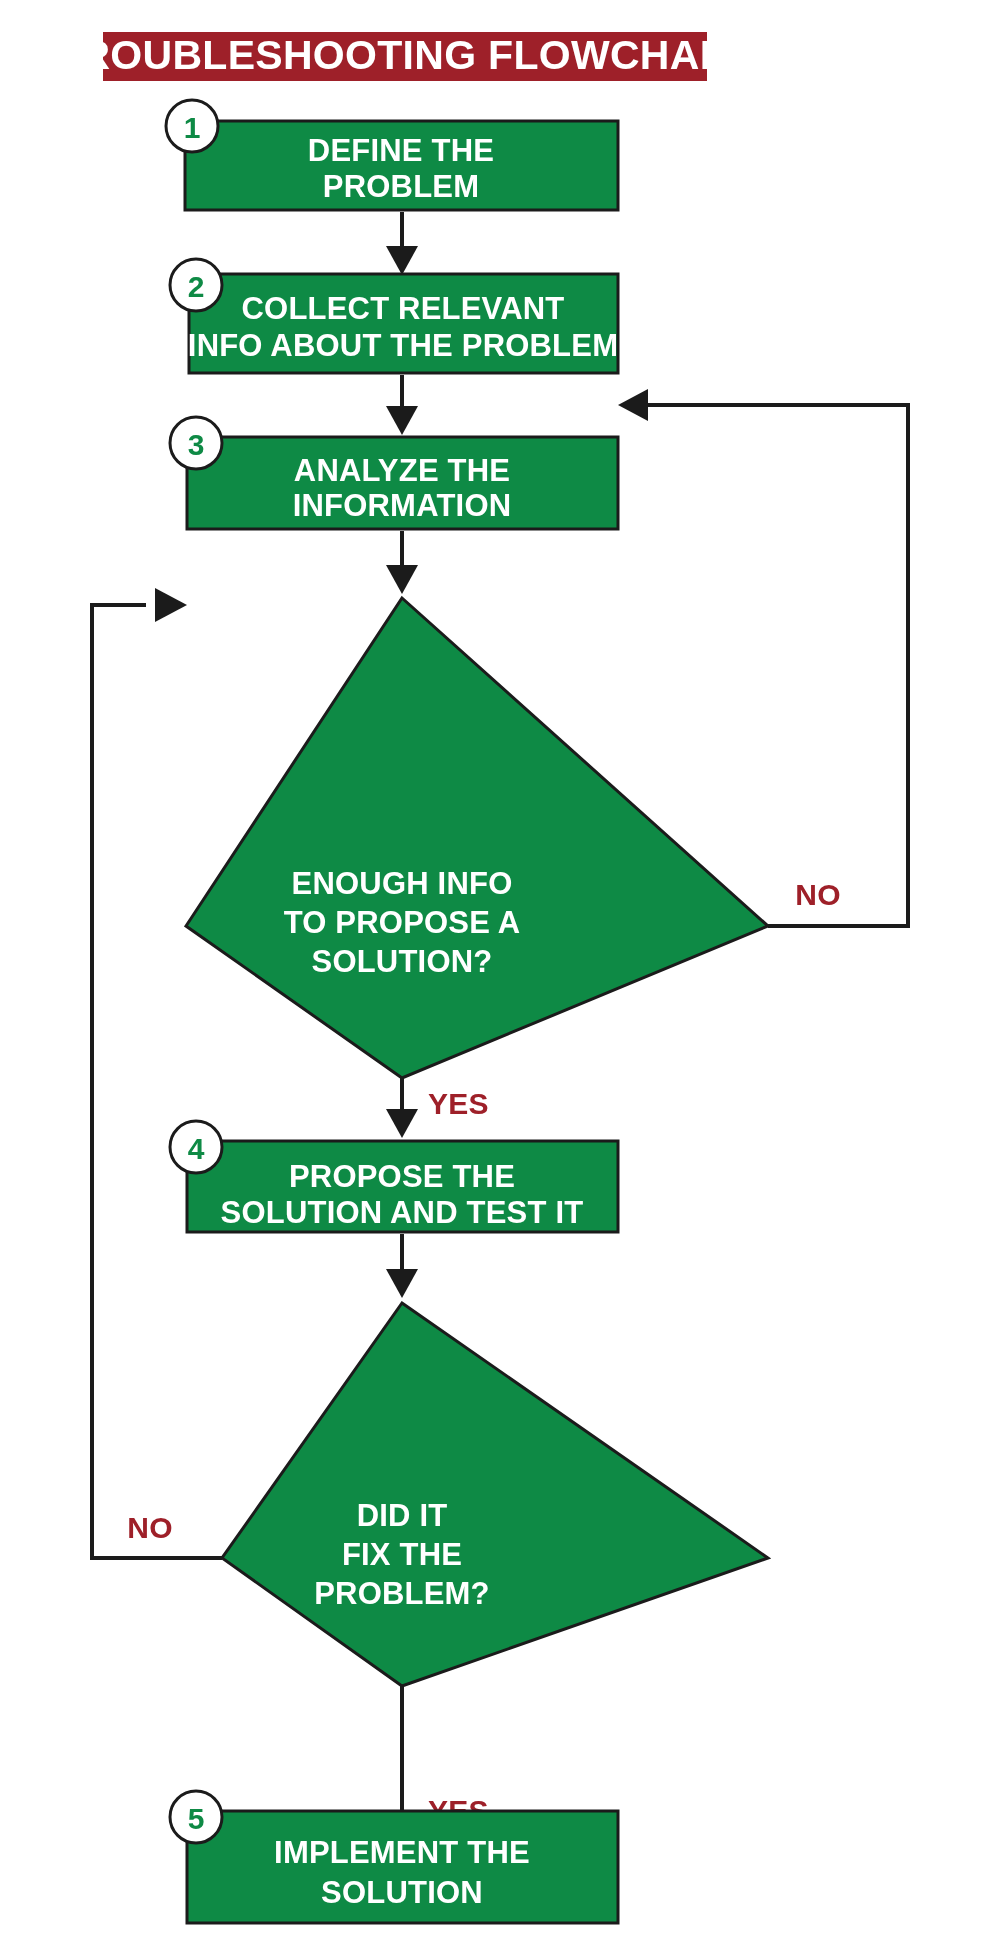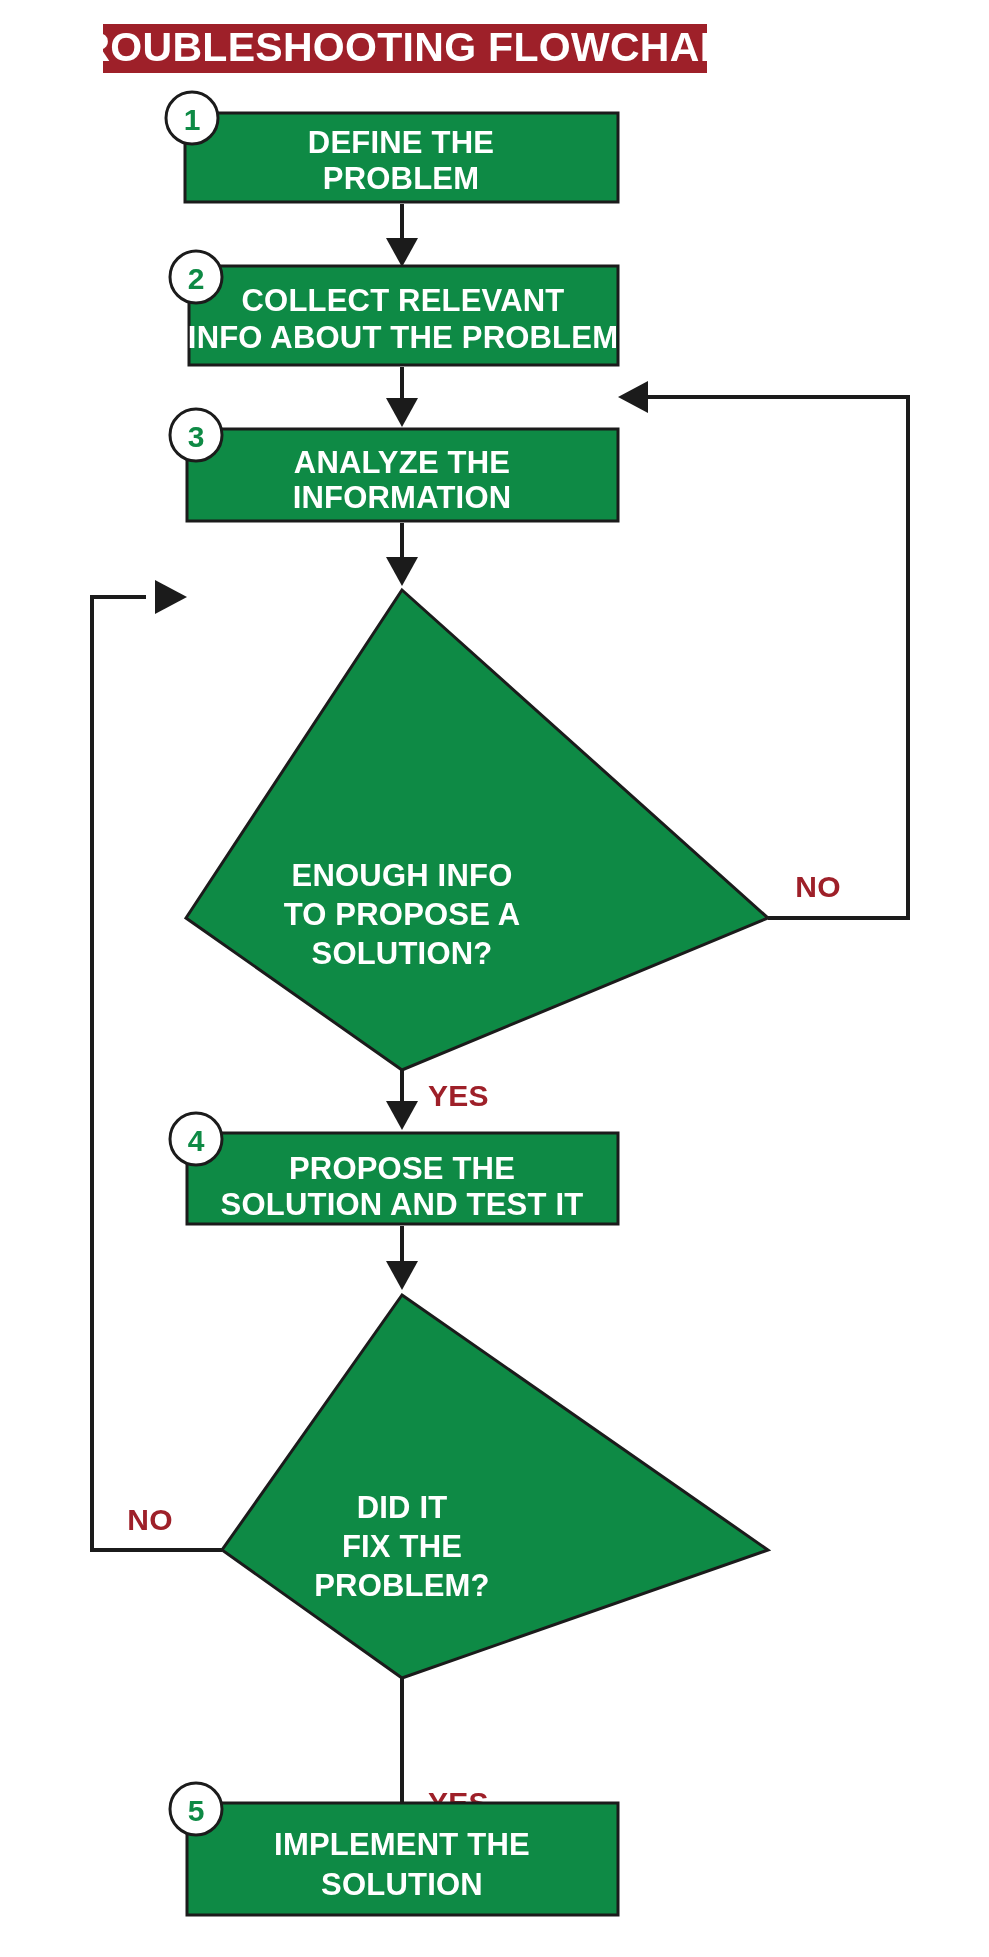--- a/index.html
+++ b/index.html
@@ -10,21 +10,21 @@
   body {
     width: 989px;
     height: 1957px;
     position: relative;
     overflow: hidden;
     font-family: "Liberation Sans", sans-serif;
   }
   #stage {
     position: absolute;
     left: 0;
-    top: 0;
+    top: 8px;
     width: 989px;
     height: 1740px;
   }
   svg#chart {
     display: block;
     width: 989px;
     height: 1957px;
   }
   .title-banner-rect { fill: #9e2029; }
   .title-text {

